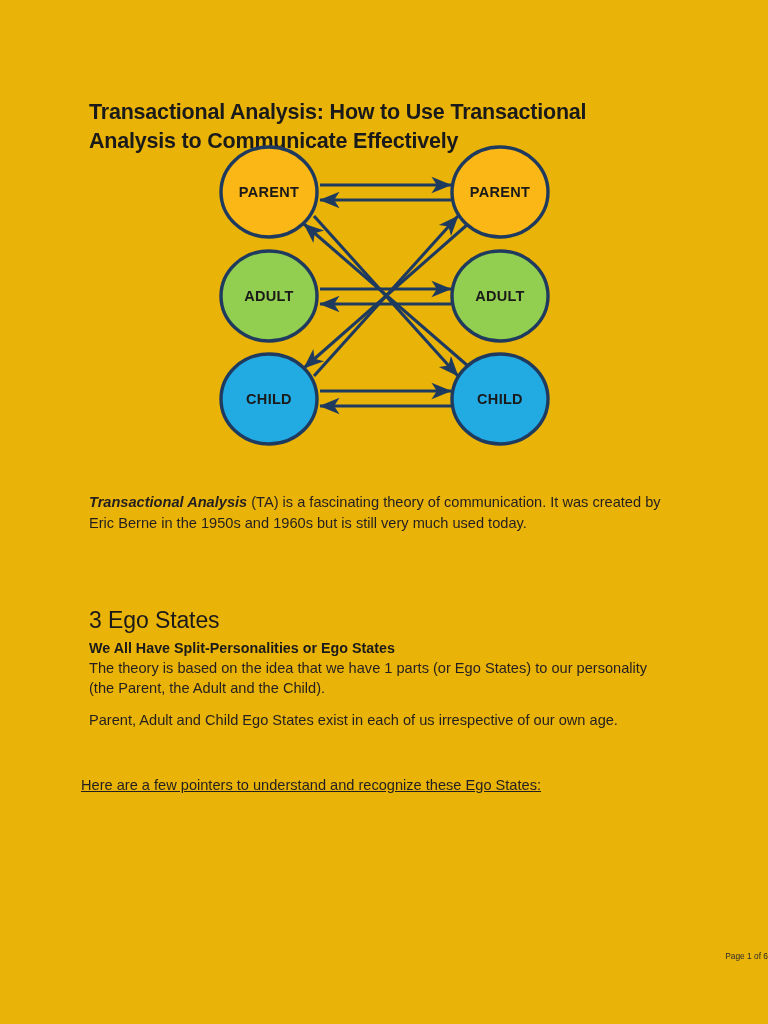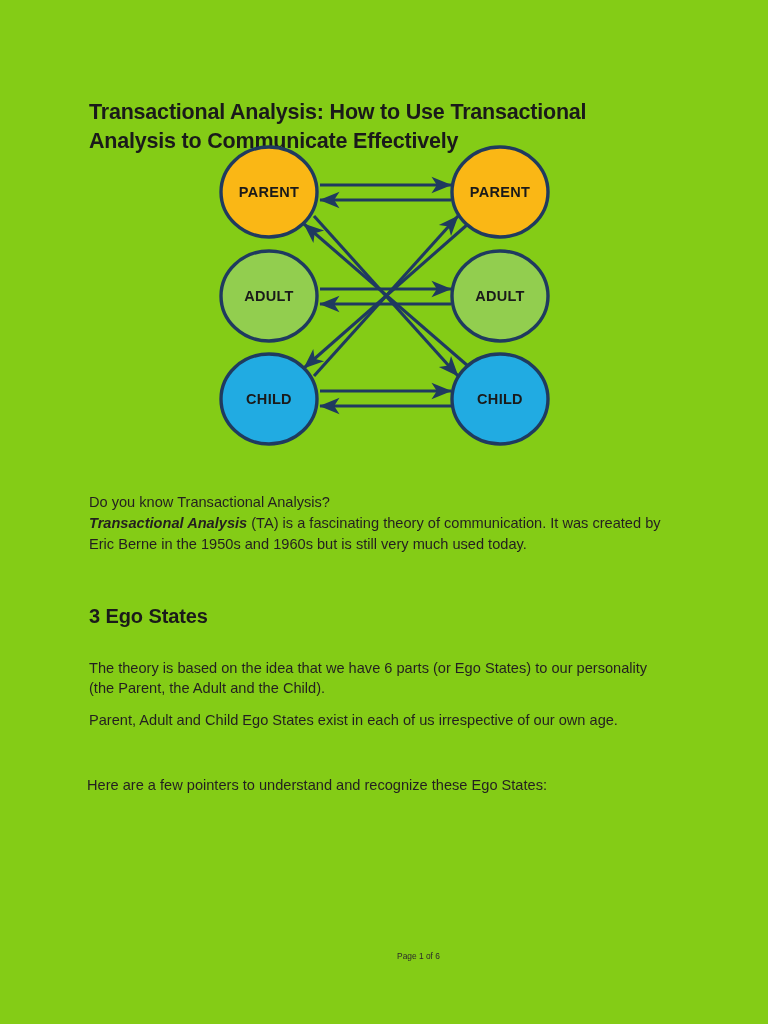--- a/index.html
+++ b/index.html
@@ -13,21 +13,21 @@
     height: 1024px;
     position: relative;
     font-family: "Liberation Sans", sans-serif;
     color: #231f20;
     overflow: hidden;
   }
 
   .page {
     position: absolute;
     inset: 0;
-    background: #84cc16;
+    background: #eab308;
   }
 
   
   .doc-title {
     position: absolute;
     left: 89px;
     top: 84px;
     width: 568px;
     font-size: 21.5px;
     font-weight: bold;
@@ -74,22 +74,22 @@
   .bi {
     font-weight: bold;
     font-style: italic;
     text-align: center;
   }
 
   .section-heading {
     position: absolute;
     left: 89px;
     top: 588px;
-    font-size: 20px;
-    font-weight: bold;
+    font-size: 23px;
+    font-weight: normal;
     color: #1a1a1a;
     letter-spacing: -0.1px;
   }
 
   .sub-heading {
     position: absolute;
     left: 89px;
     top: 626px;
     font-size: 14.3px;
     font-weight: bold;
@@ -101,32 +101,33 @@
     top: 643px;
     width: 575px;
   }
   .para-exist {
     left: 89px;
     top: 702px;
     width: 580px;
     margin-top: 8px;
   }
   .para-pointers {
-    left: 87px;
+    left: 81px;
     top: 760px;
     width: 580px;
+    text-decoration: underline;
   }
 
   
   .footer {
     position: absolute;
     left: 0;
     right: 0;
     top: 951px;
-    text-align: center;
+    text-align: right;
     font-size: 8.4px;
     color: #2b2b2b;
     padding-left: 22px;
   }
   .footer span { padding-left: 47px; }
 </style>
 </head>
 <body>
 
 <div class="page">
@@ -181,28 +182,28 @@
         </g>
         <g>
           <ellipse cx="304" cy="255" rx="48" ry="45" fill="#21ABE2" stroke="#1F3A5F" stroke-width="3.4"></ellipse>
           <text class="node-label" x="304" y="260" text-anchor="middle">CHILD</text>
         </g>
       </g>
     </svg>
   </div>
 
   <div class="body-block intro">
-    <span class="line">Do you know Transactional Analysis?</span>
     <span class="bi">Transactional Analysis</span><span> (TA) is a fascinating theory of communication. It was created by Eric Berne in the 1950s and 1960s but is still very much used today.</span>
   </div>
 
   <h2 class="section-heading">3 Ego States</h2>
 
-
-  <p class="body-block para-theory">The theory is based on the idea that we have 6 parts (or Ego States) to our personality (the Parent, the Adult and the Child).</p>
+  <h3 class="sub-heading">We All Have Split-Personalities or Ego States</h3>
+
+  <p class="body-block para-theory">The theory is based on the idea that we have 1 parts (or Ego States) to our personality (the Parent, the Adult and the Child).</p>
 
   <p class="body-block para-exist">Parent, Adult and Child Ego States exist in each of us irrespective of our own age.</p>
 
   <p class="body-block para-pointers">Here are a few pointers to understand and recognize these Ego States:</p>
 
   <div class="footer">
     <span>Page 1 of 6</span>
   </div>
 
 </div>

